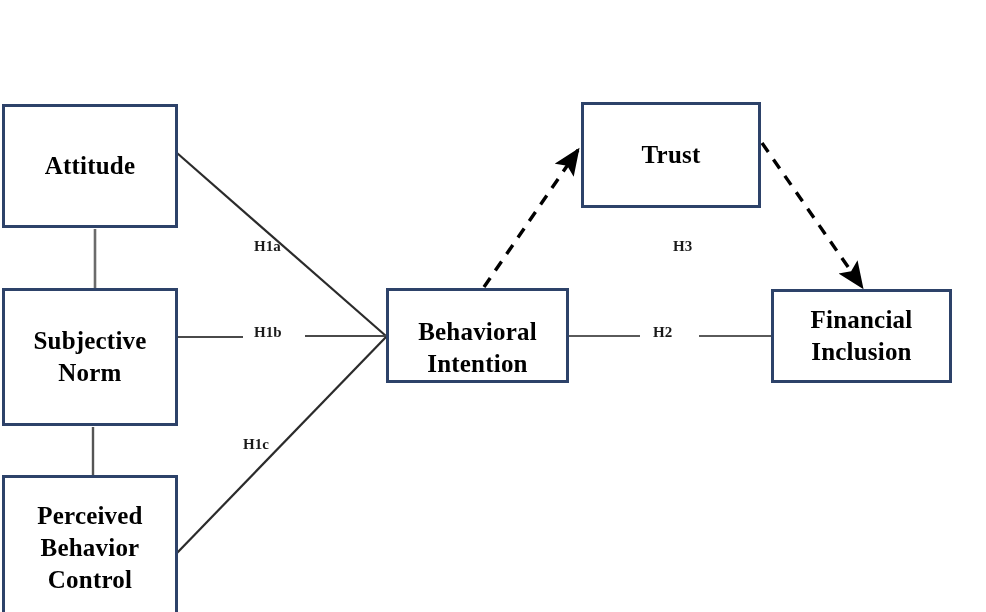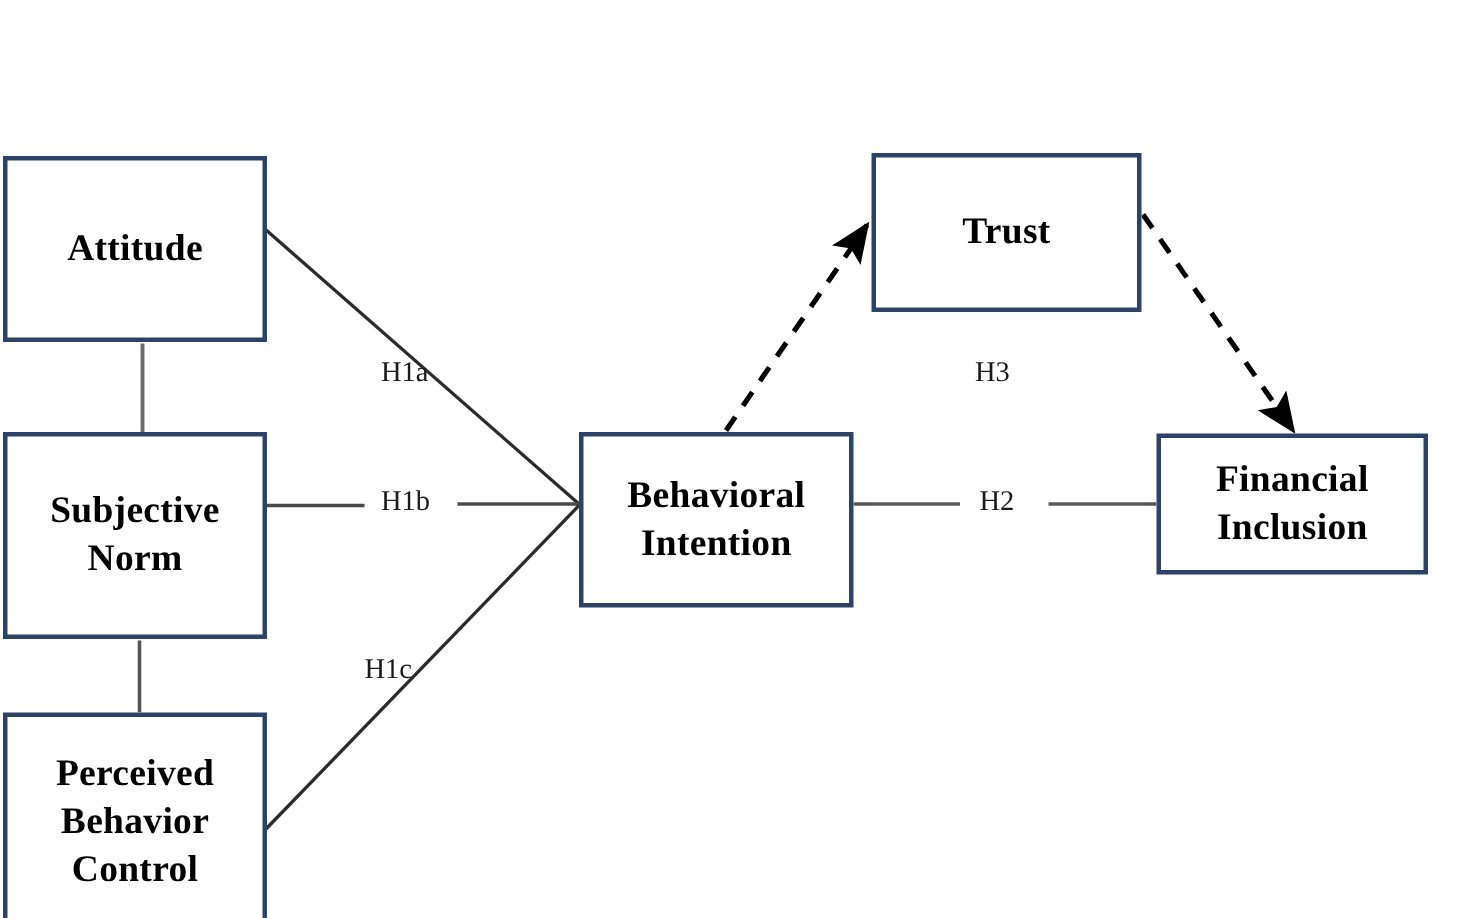--- a/index.html
+++ b/index.html
@@ -40,41 +40,41 @@
     font-weight: bold;
     font-size: 25px;
     line-height: 1.28;
     color: #000000;
     letter-spacing: 0.2px;
     white-space: pre-line;
   }
   .hyp-label {
     position: absolute;
     font-family: "Liberation Serif", "DejaVu Serif", serif;
-    font-size: 19px;
-    font-weight: normal;
+    font-size: 15px;
+    font-weight: bold;
     color: #1a1a1a;
     z-index: 4;
     white-space: nowrap;
   }
 
   
   #node-attitude      { left: 2px;   top: 104px; width: 176px; height: 124px; }
   #node-subjective    { left: 2px;   top: 288px; width: 176px; height: 138px; }
   #node-perceived     { left: 2px;   top: 475px; width: 176px; height: 145px; }
-  #node-behavioral    { left: 386px; top: 288px; width: 183px; height: 117px;  }
+  #node-behavioral    { left: 386px; top: 288px; width: 183px; height: 95px; align-items: flex-end;  }
   #node-trust         { left: 581px; top: 102px; width: 180px; height: 106px;  }
   #node-financial     { left: 771px; top: 289px; width: 181px; height: 94px; align-items: center;  }
 
   
   #label-h1a { left: 254px; top: 238px; }
   #label-h1b { left: 254px; top: 324px; }
   #label-h1c { left: 243px; top: 436px; text-align: center; }
   #label-h2  { left: 653px; top: 324px; }
-  #label-h3  { left: 650px; top: 238px; }
+  #label-h3  { left: 673px; top: 238px; }
 </style>
 </head>
 <body>
 
 <div id="diagram-canvas">
 
   <svg id="connector-layer" viewBox="0 0 986 612" width="986" height="612" xmlns="http://www.w3.org/2000/svg">
     <defs>
       <marker id="arrowhead-dark" markerWidth="9" markerHeight="9" refX="7.2" refY="3.4" orient="auto" markerUnits="strokeWidth">
         <path d="M0,0 L8,3.4 L0,6.8 L1.6,3.4 z" fill="#000000"></path>

